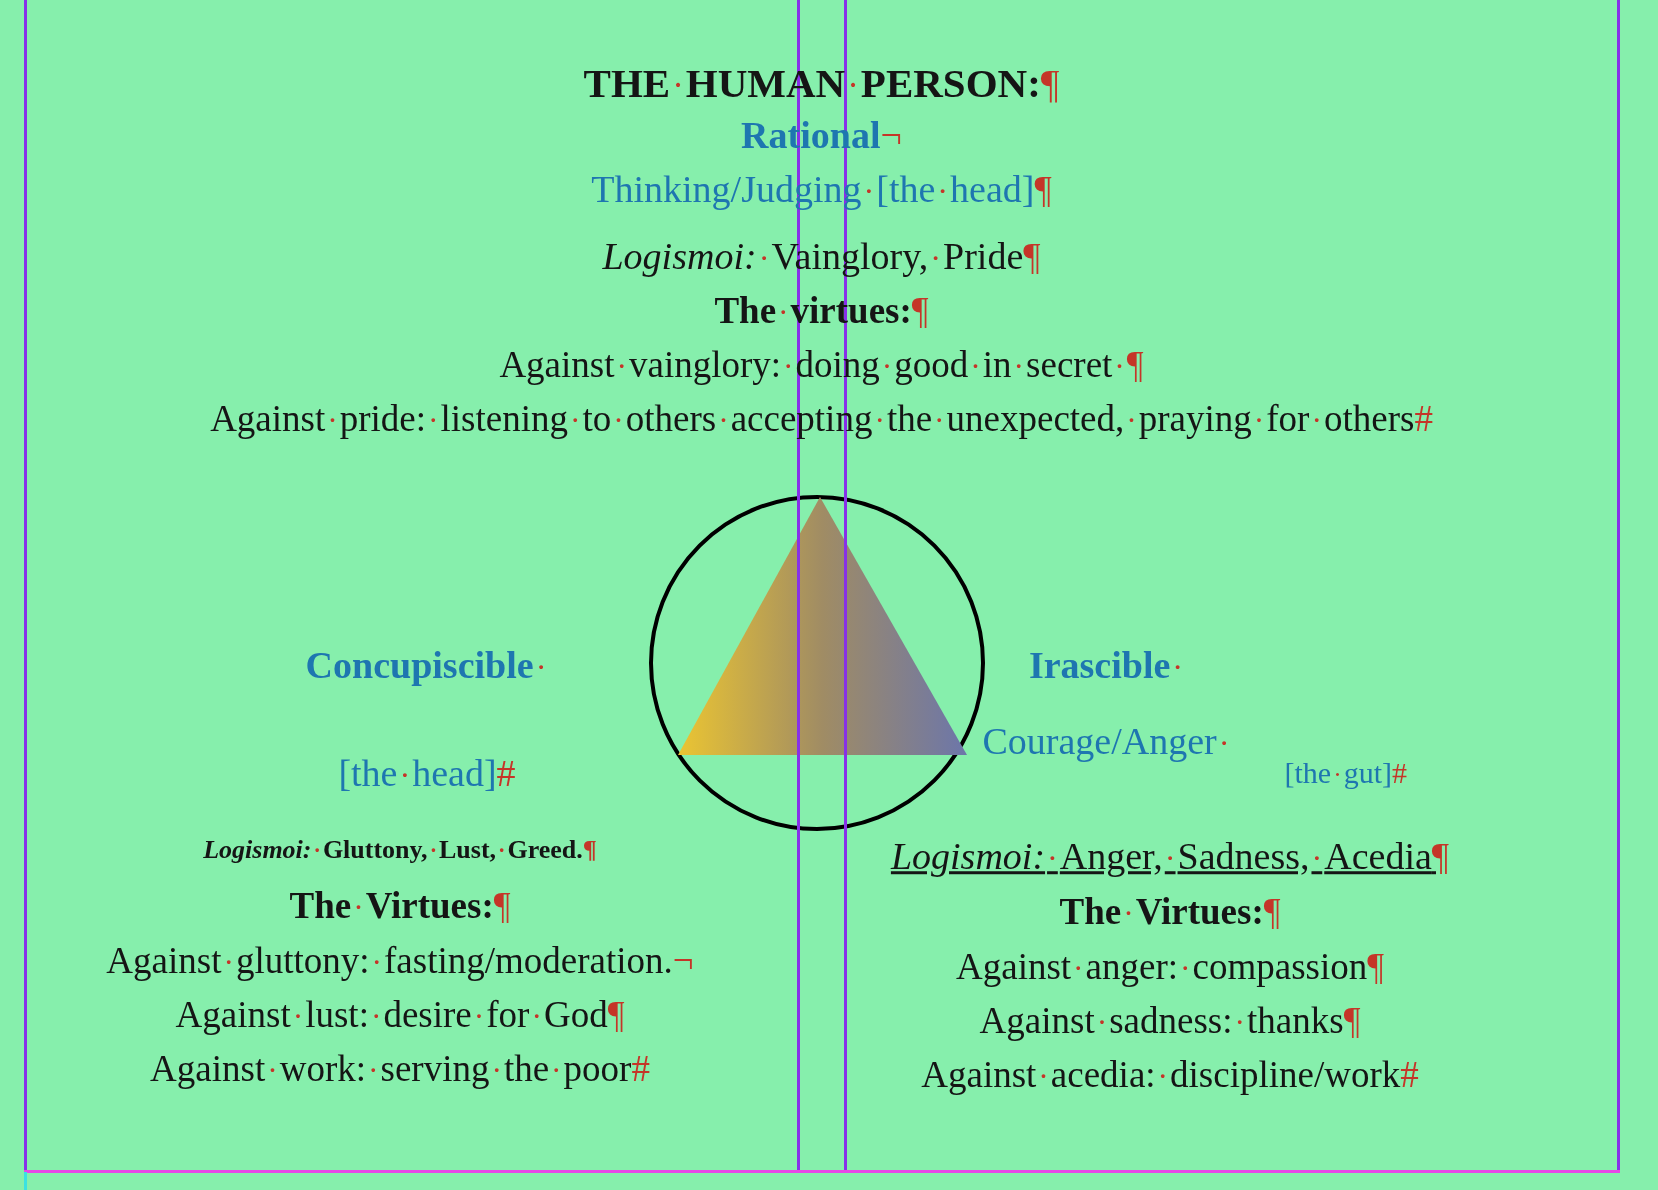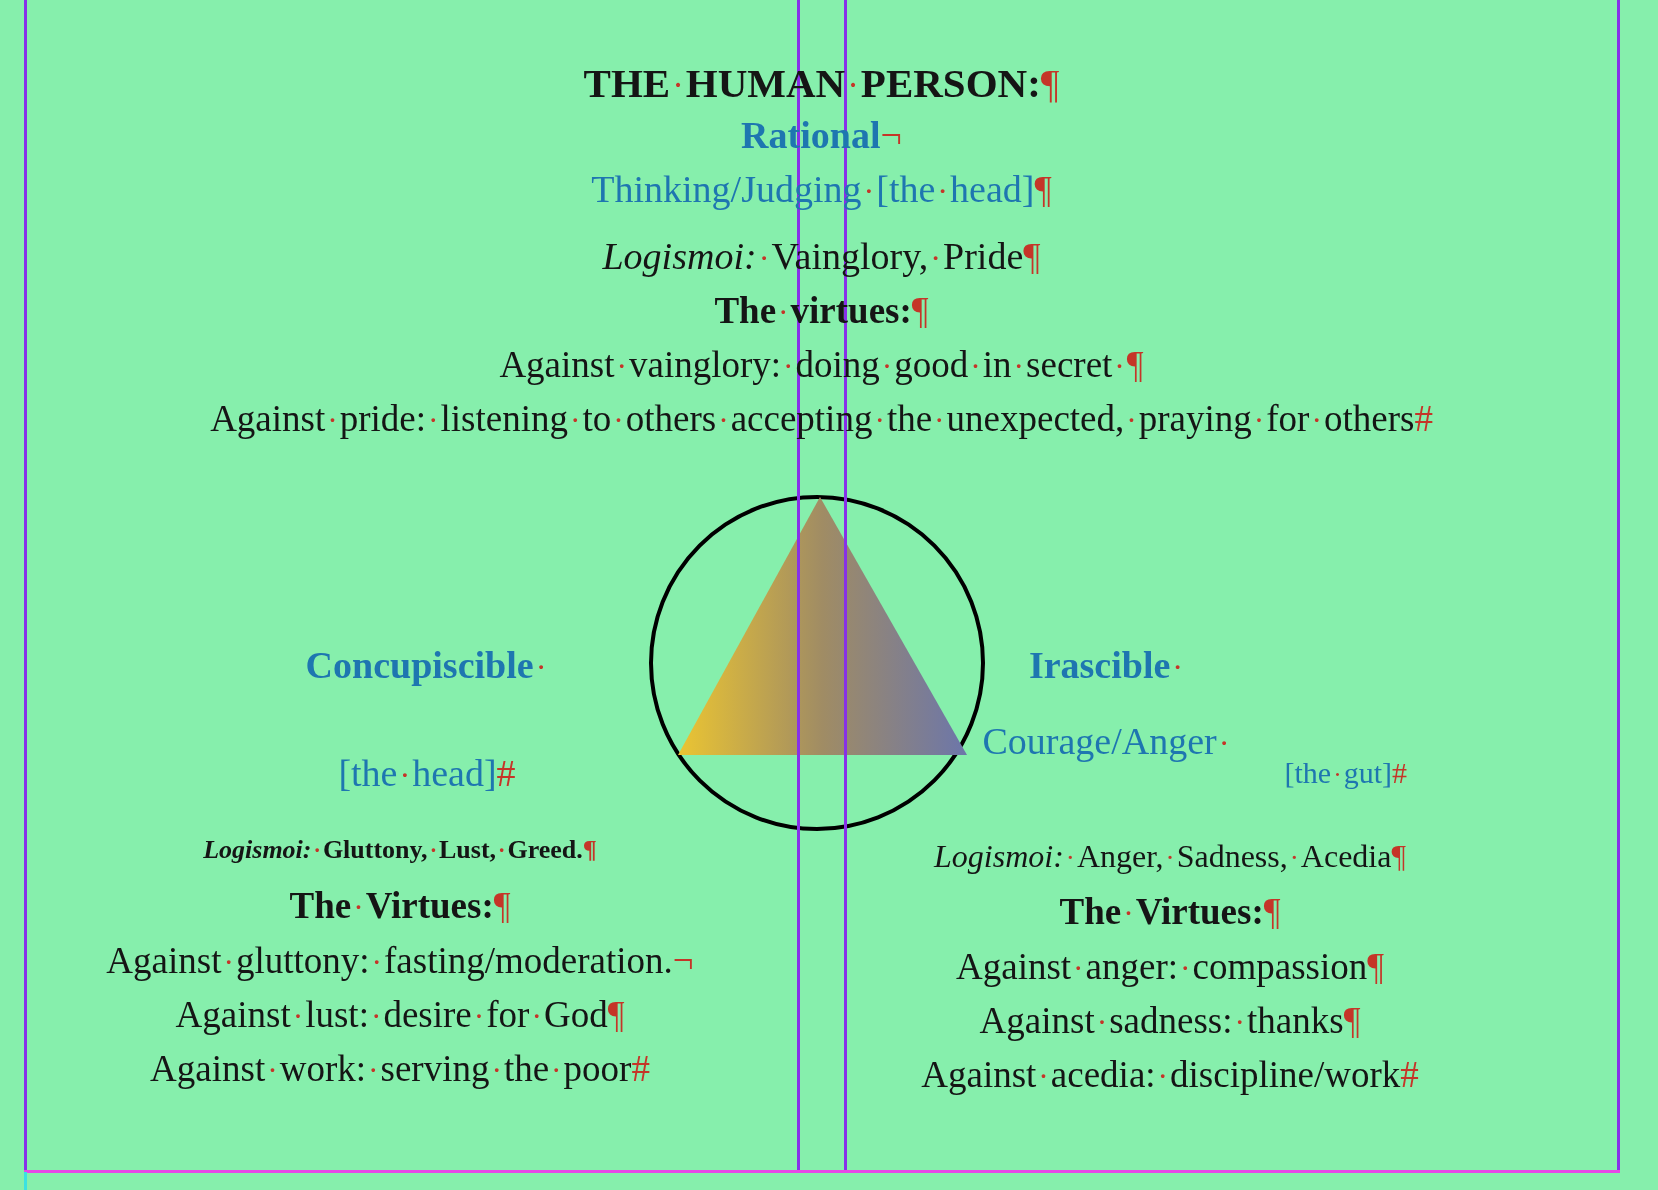--- a/index.html
+++ b/index.html
@@ -62,19 +62,19 @@
       <div class="line" style="top: 774px; font-size: 30px; text-align: right;"><span class="tk-R">[the</span><span class="mk dot">·</span><span class="tk-R">gut]</span><span class="mk">#</span></div>
     </div>
     <div class="block" style="left: 25px; width: 750px;">
       <div class="line" style="top: 851px; font-size: 26px; font-weight: bold;"><span class="tk-i">Logismoi:</span><span class="mk dot">·</span><span class="tk-r">Gluttony,</span><span class="mk dot">·</span><span class="tk-r">Lust,</span><span class="mk dot">·</span><span class="tk-r">Greed.</span><span class="mk">¶</span></div>
       <div class="line" style="top: 906px; font-size: 37px;"><span class="tk-b">The</span><span class="mk dot">·</span><span class="tk-b">Virtues:</span><span class="mk">¶</span></div>
       <div class="line" style="top: 961px; font-size: 37px;"><span class="tk-r">Against</span><span class="mk dot">·</span><span class="tk-r">gluttony:</span><span class="mk dot">·</span><span class="tk-r">fasting/moderation.</span><span class="mk">¬</span></div>
       <div class="line" style="top: 1015px; font-size: 37px;"><span class="tk-r">Against</span><span class="mk dot">·</span><span class="tk-r">lust:</span><span class="mk dot">·</span><span class="tk-r">desire</span><span class="mk dot">·</span><span class="tk-r">for</span><span class="mk dot">·</span><span class="tk-r">God</span><span class="mk">¶</span></div>
       <div class="line" style="top: 1069px; font-size: 37px;"><span class="tk-r">Against</span><span class="mk dot">·</span><span class="tk-r">work:</span><span class="mk dot">·</span><span class="tk-r">serving</span><span class="mk dot">·</span><span class="tk-r">the</span><span class="mk dot">·</span><span class="tk-r">poor</span><span class="mk">#</span></div>
     </div>
     <div class="block" style="left: 845px; width: 650px;">
-      <div class="line" style="top: 857px; font-size: 32px;"><span class="tk-i">Logismoi:</span><span class="mk dot">·</span><span class="tk-r">Anger,</span><span class="mk dot">·</span><span class="tk-r">Sadness,</span><span class="mk dot">·</span><span class="tk-r">Acedia</span><span class="mk">¶</span></div>
+      <div class="line" style="top: 857px; font-size: 38px; text-decoration: underline;"><span class="tk-i">Logismoi:</span><span class="mk dot">·</span><span class="tk-r">Anger,</span><span class="mk dot">·</span><span class="tk-r">Sadness,</span><span class="mk dot">·</span><span class="tk-r">Acedia</span><span class="mk">¶</span></div>
       <div class="line" style="top: 912px; font-size: 37px;"><span class="tk-b">The</span><span class="mk dot">·</span><span class="tk-b">Virtues:</span><span class="mk">¶</span></div>
       <div class="line" style="top: 967px; font-size: 37px;"><span class="tk-r">Against</span><span class="mk dot">·</span><span class="tk-r">anger:</span><span class="mk dot">·</span><span class="tk-r">compassion</span><span class="mk">¶</span></div>
       <div class="line" style="top: 1021px; font-size: 37px;"><span class="tk-r">Against</span><span class="mk dot">·</span><span class="tk-r">sadness:</span><span class="mk dot">·</span><span class="tk-r">thanks</span><span class="mk">¶</span></div>
       <div class="line" style="top: 1075px; font-size: 37px;"><span class="tk-r">Against</span><span class="mk dot">·</span><span class="tk-r">acedia:</span><span class="mk dot">·</span><span class="tk-r">discipline/work</span><span class="mk">#</span></div>
     </div>
   </div>
 
 </body></html>

